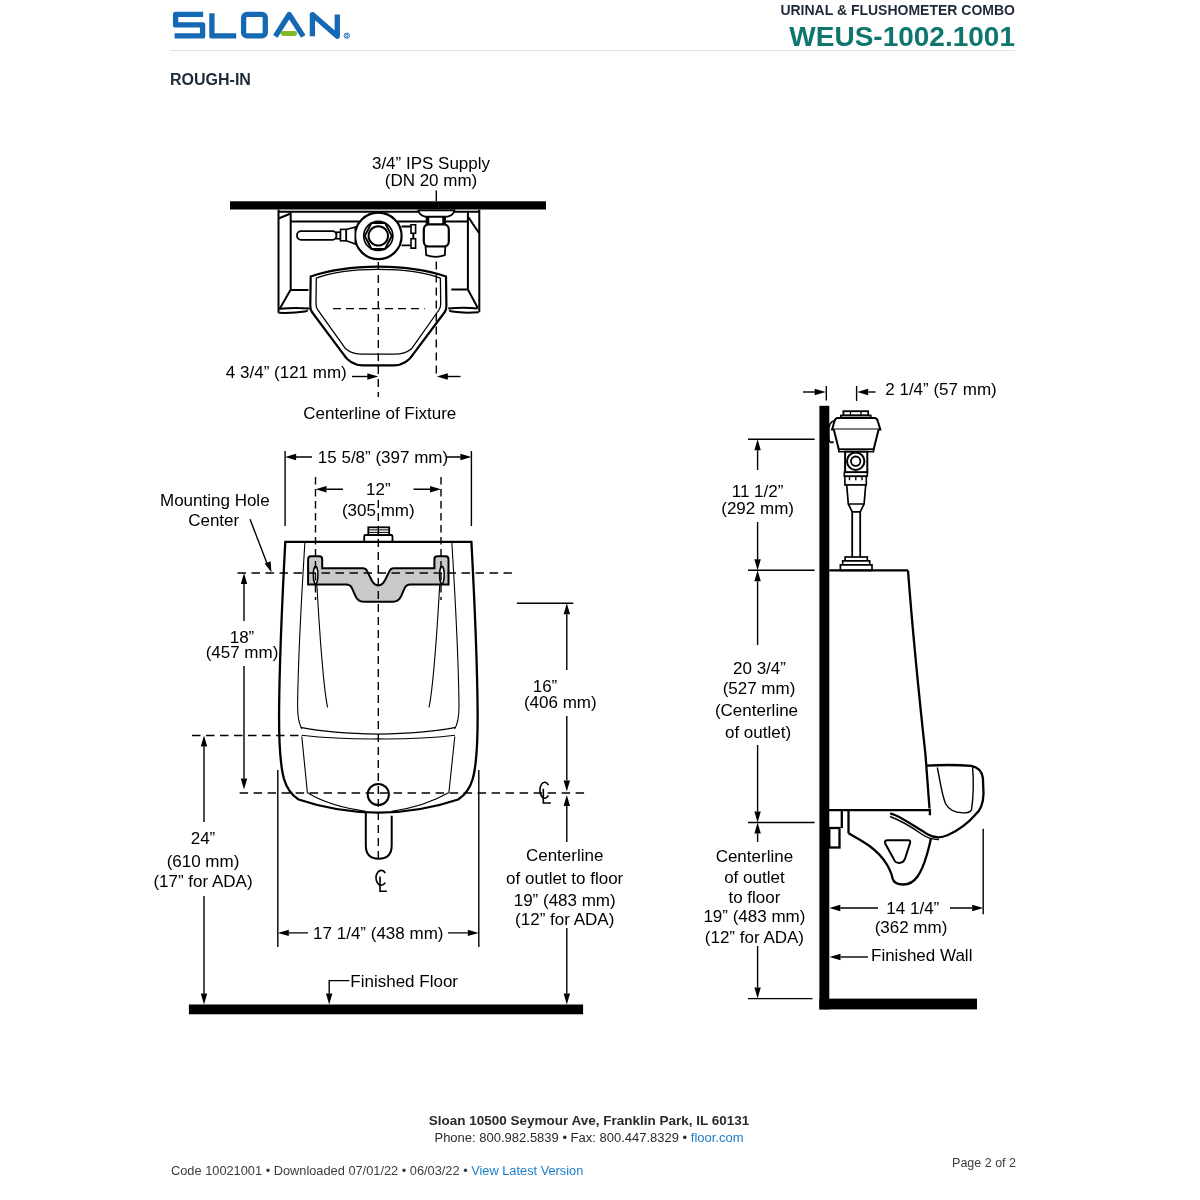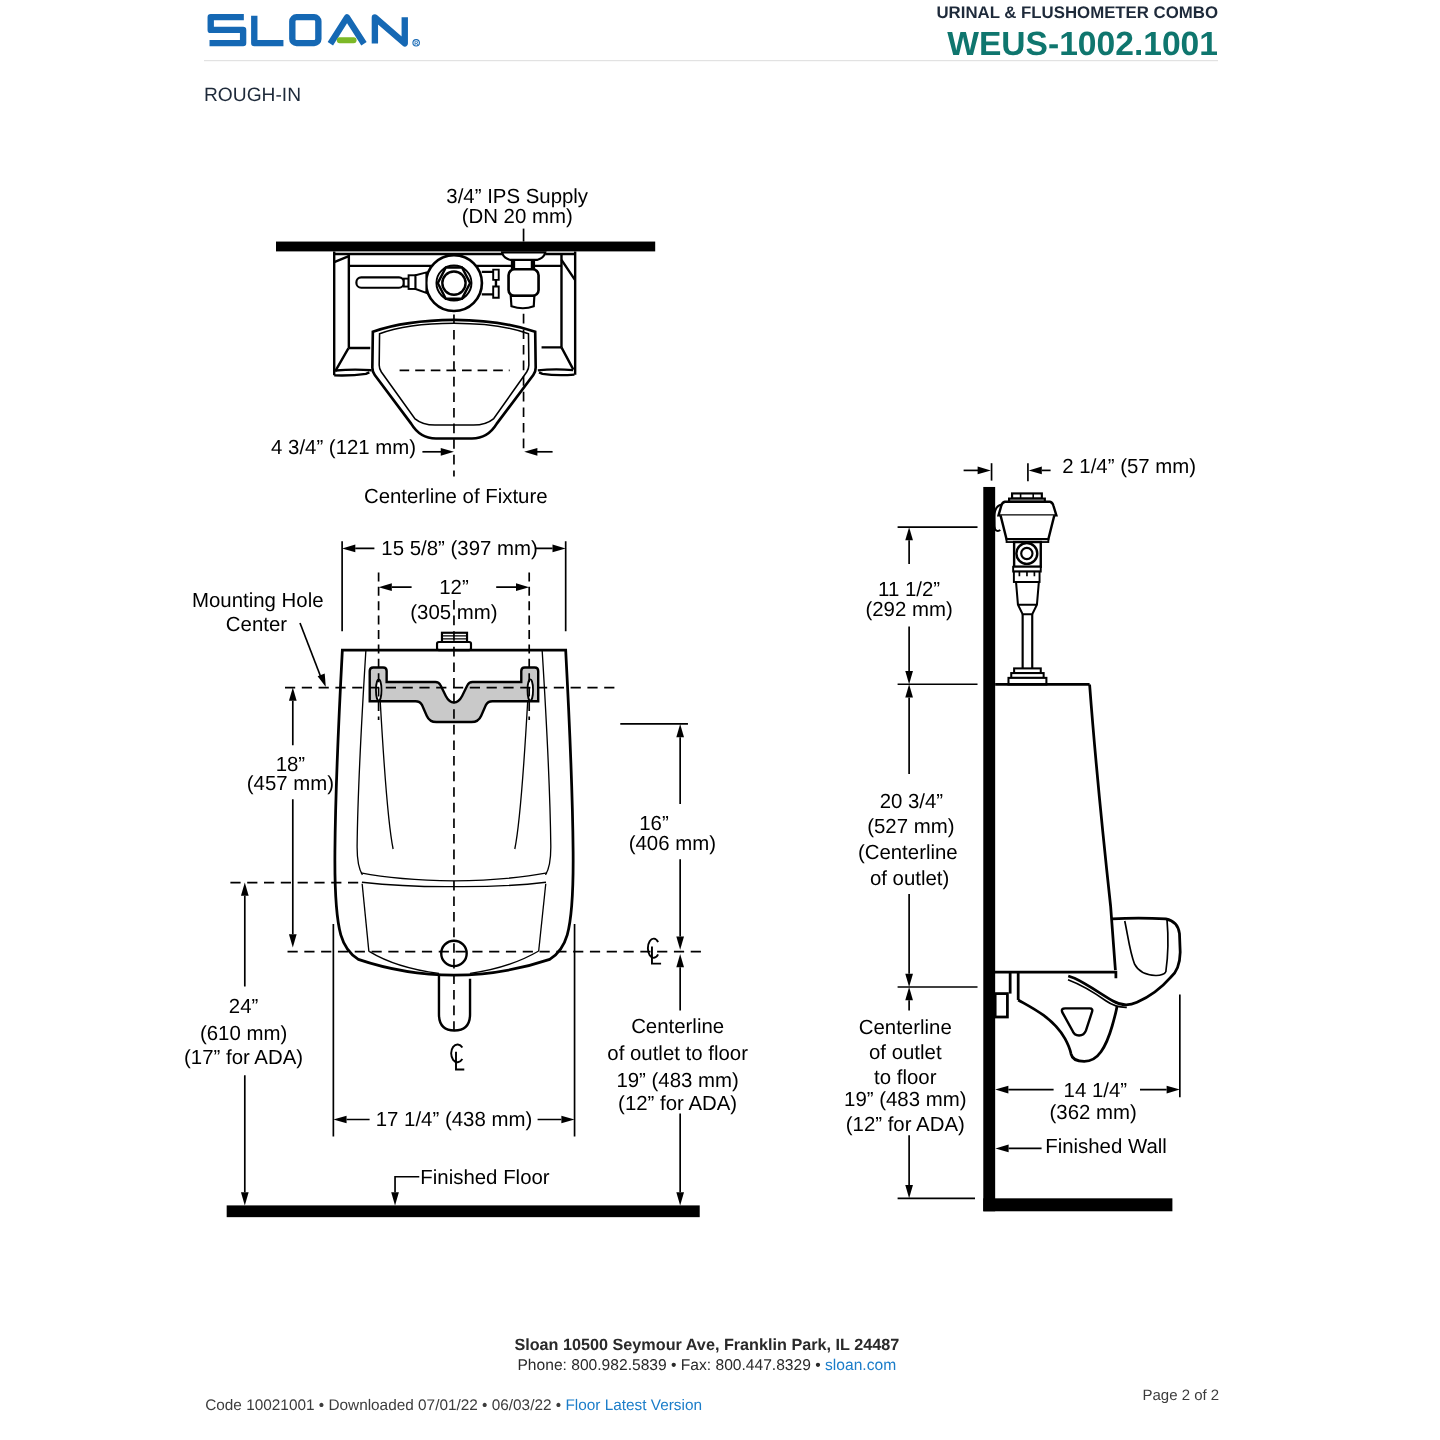--- a/index.html
+++ b/index.html
@@ -1,21 +1,21 @@
 <!DOCTYPE html>
 <html><head>
 <meta charset="utf-8">
 <style>
   html,body{margin:0;padding:0;background:#fff;}
   body{width:1200px;height:1200px;position:relative;font-family:"Liberation Sans",sans-serif;overflow:hidden;}
   .abs{position:absolute;}
   .t1{top:2px;right:185px;font-size:14px;font-weight:bold;color:#1e2a3a;}
   .t2{top:21px;right:185px;font-size:28px;font-weight:bold;color:#0f766e;}
   .hr1{top:50px;left:170px;width:845px;height:1px;background:#e2e2e2;}
-  .rough{top:71px;left:170px;font-size:16px;font-weight:normal;color:#1e2a3a;}
+  .rough{top:71px;left:170px;font-size:16px;font-weight:bold;color:#1e2a3a;}
   .f1{top:1113px;left:0;width:1178px;text-align:center;font-size:13.5px;font-weight:bold;color:#2a2a2a;}
   .f2{top:1130px;left:0;width:1178px;text-align:center;font-size:13px;color:#2a2a2a;}
   .f3{top:1163px;left:171px;font-size:12.8px;color:#3c3c3c;}
   .f4{top:1156px;right:184px;font-size:12.5px;color:#3c3c3c;}
   .lnk{color:#1b7dc9;}
 </style>
 </head>
 <body>
 
 <svg class="abs" style="top:0;left:0" width="360" height="50" viewBox="0 0 360 50">
@@ -340,16 +340,16 @@
     <text x="754.4" y="903" text-anchor="middle">to floor</text>
     <text x="754.4" y="922" text-anchor="middle">19” (483 mm)</text>
     <text x="754.4" y="942.5" text-anchor="middle">(12” for ADA)</text>
     <text x="912.8" y="914" text-anchor="middle">14 1/4”</text>
     <text x="911" y="932.5" text-anchor="middle">(362 mm)</text>
     <text x="871" y="961" text-anchor="start">Finished Wall</text>
   </g>
 </g>
 </svg>
 
-<div class="abs f1">Sloan 10500 Seymour Ave, Franklin Park, IL 24487</div>
-<div class="abs f2">Phone: 800.982.5839 • Fax: 800.447.8329 • <span class="lnk">sloan.com</span></div>
-<div class="abs f3">Code 10021001 • Downloaded 07/01/22 • 06/03/22 • <span class="lnk">Floor Latest Version</span></div>
+<div class="abs f1">Sloan 10500 Seymour Ave, Franklin Park, IL 60131</div>
+<div class="abs f2">Phone: 800.982.5839 • Fax: 800.447.8329 • <span class="lnk">floor.com</span></div>
+<div class="abs f3">Code 10021001 • Downloaded 07/01/22 • 06/03/22 • <span class="lnk">View Latest Version</span></div>
 <div class="abs f4">Page 2 of 2</div>
 
 </body></html>

